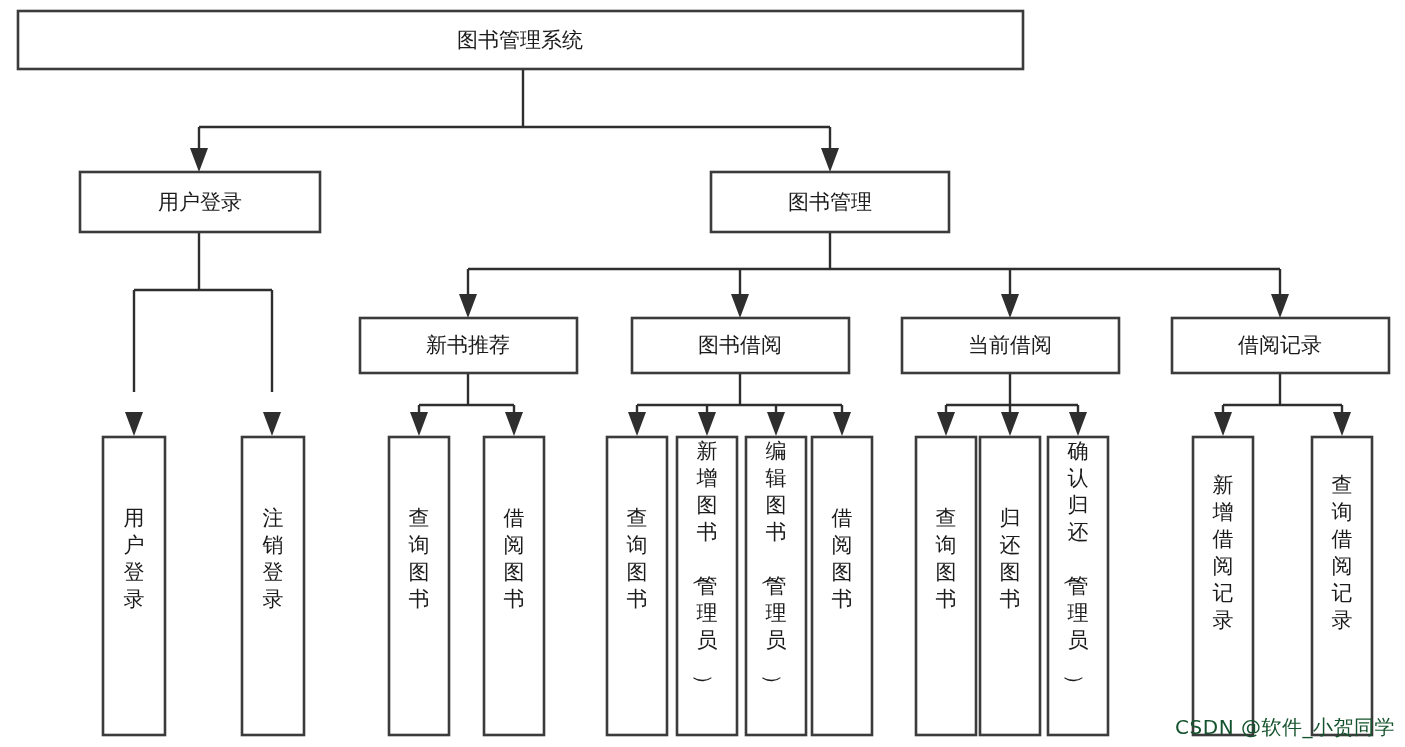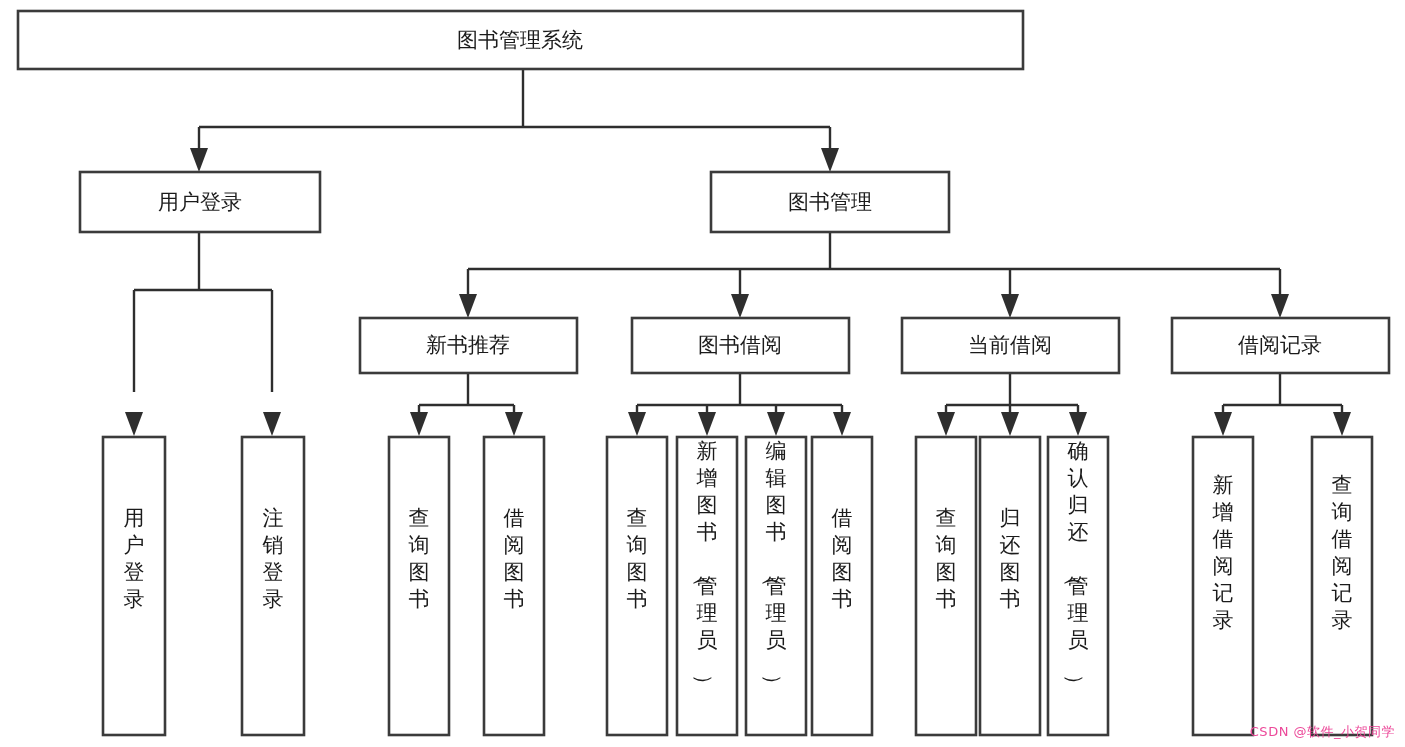--- a/index.html
+++ b/index.html
@@ -53,22 +53,22 @@
   }
   .arrow-head {
     fill: #2e2e2e;
     stroke: none;
   }
   .watermark-text {
     position: absolute;
     right: 10px;
     bottom: 6px;
     font-family: "DejaVu Sans", "Liberation Sans", sans-serif;
-    font-size: 13px;
-    color: #ec4899;
+    font-size: 20px;
+    color: #14532d;
     letter-spacing: 0.5px;
     white-space: nowrap;
     user-select: none;
   }
 </style>
 </head>
 <body>
 
 <div id="diagram-root">
   <svg class="diagram-canvas" viewBox="0 0 1405 747" xmlns="http://www.w3.org/2000/svg">

